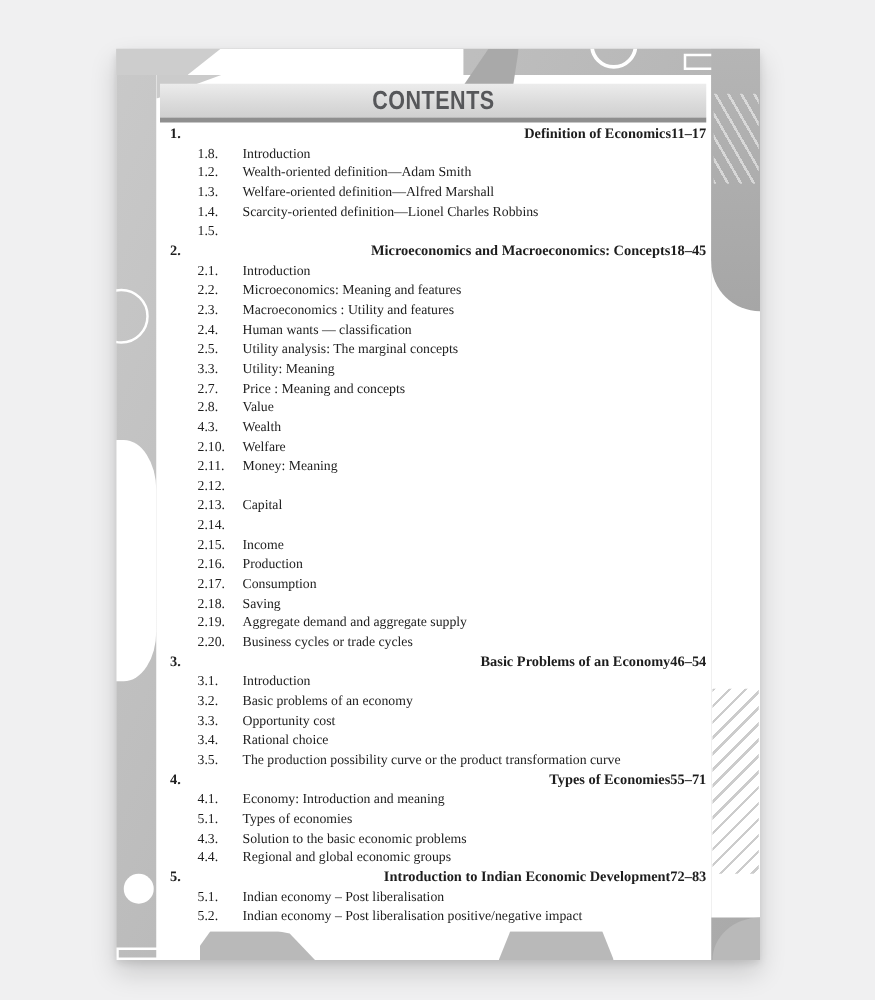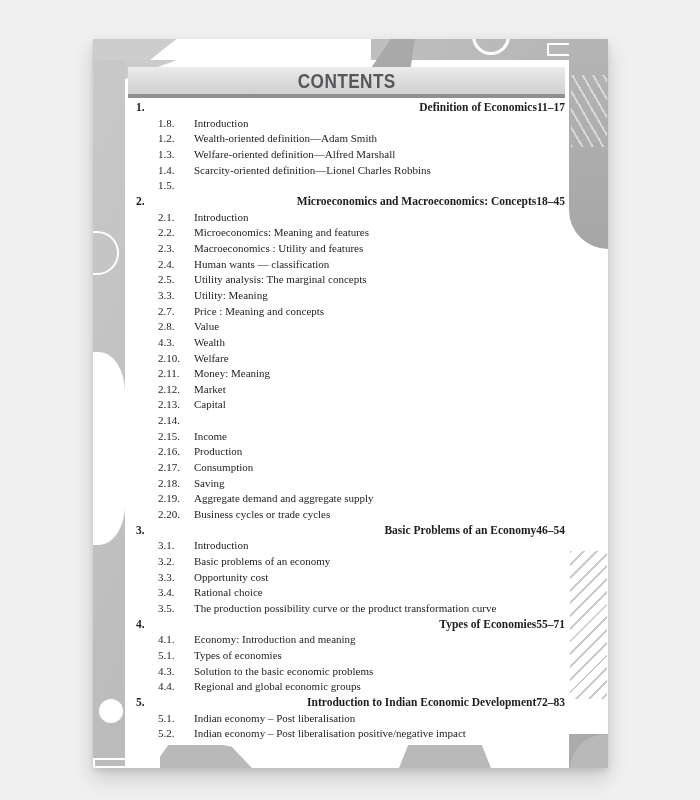--- a/index.html
+++ b/index.html
@@ -170,21 +170,20 @@
       <div class="row sec">
         <span class="snum">2.10.</span>
         <span class="stitle">Welfare</span>
       </div>
       <div class="row sec">
         <span class="snum">2.11.</span>
         <span class="stitle">Money: Meaning</span>
       </div>
       <div class="row sec">
         <span class="snum">2.12.</span>
-        <span class="stitle">Market</span>
       </div>
       <div class="row sec">
         <span class="snum">2.13.</span>
         <span class="stitle">Capital</span>
       </div>
       <div class="row sec">
         <span class="snum">2.14.</span>
       </div>
       <div class="row sec">
         <span class="snum">2.15.</span>

